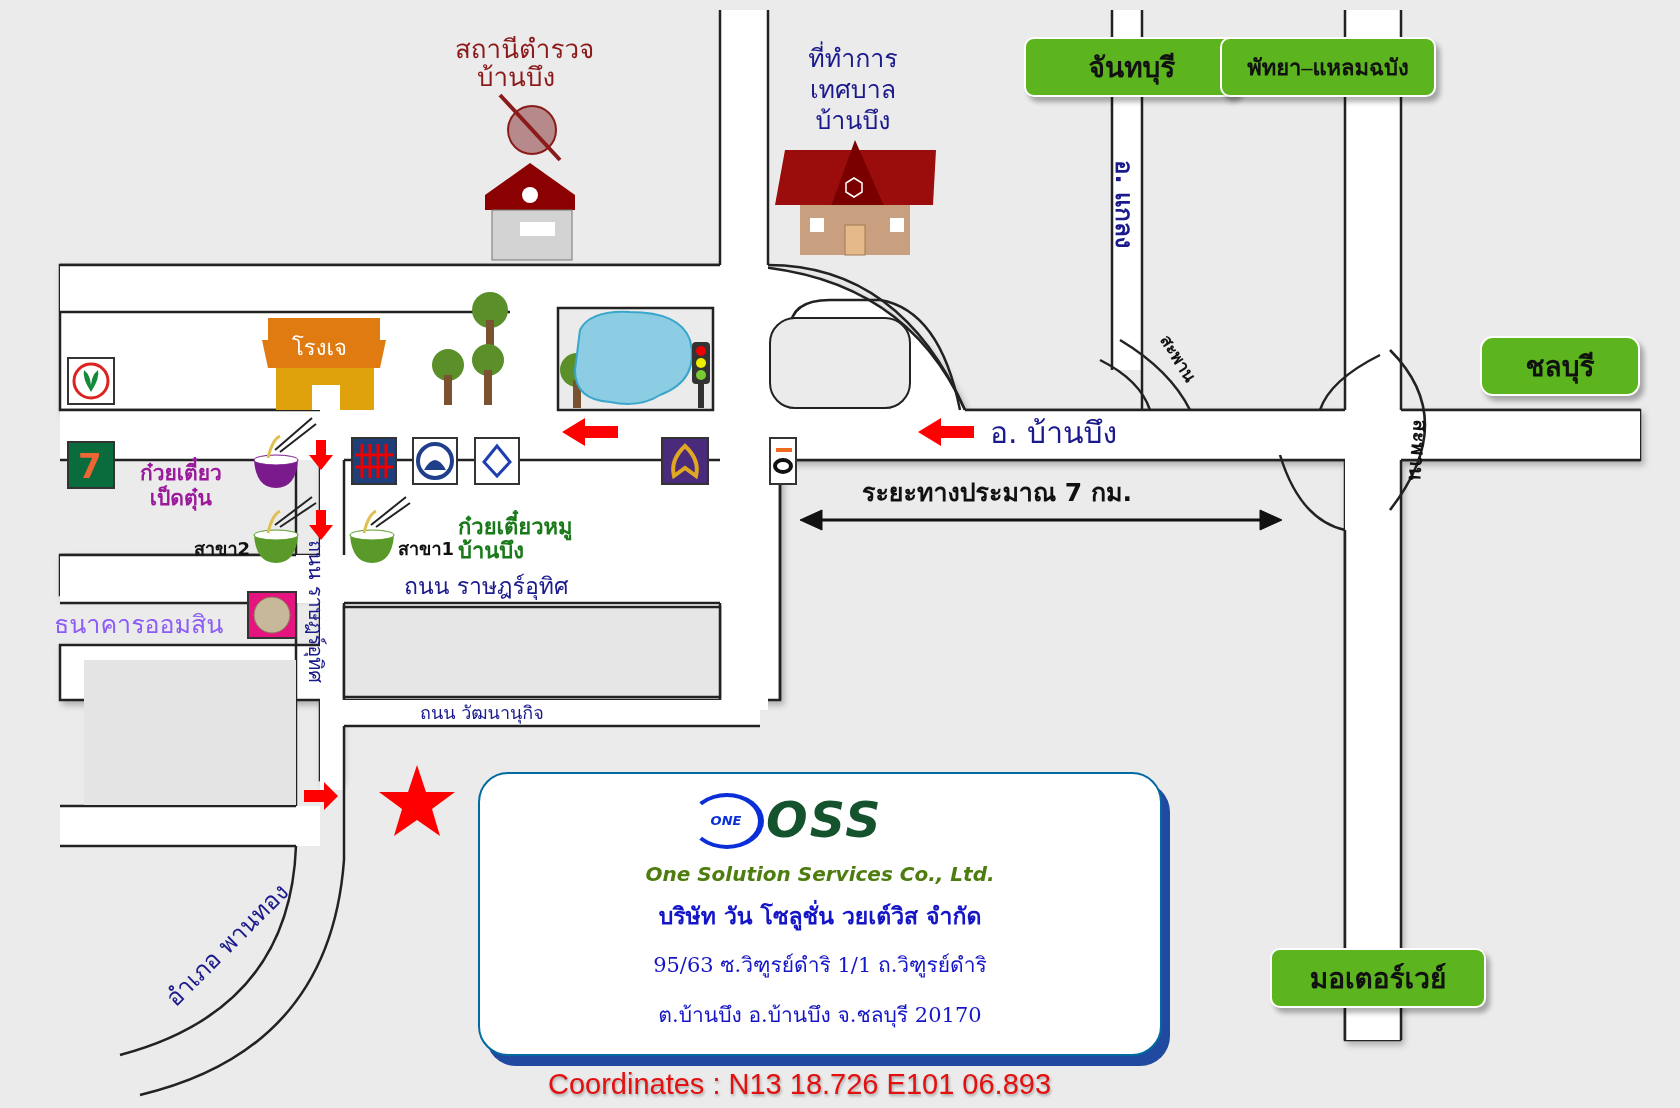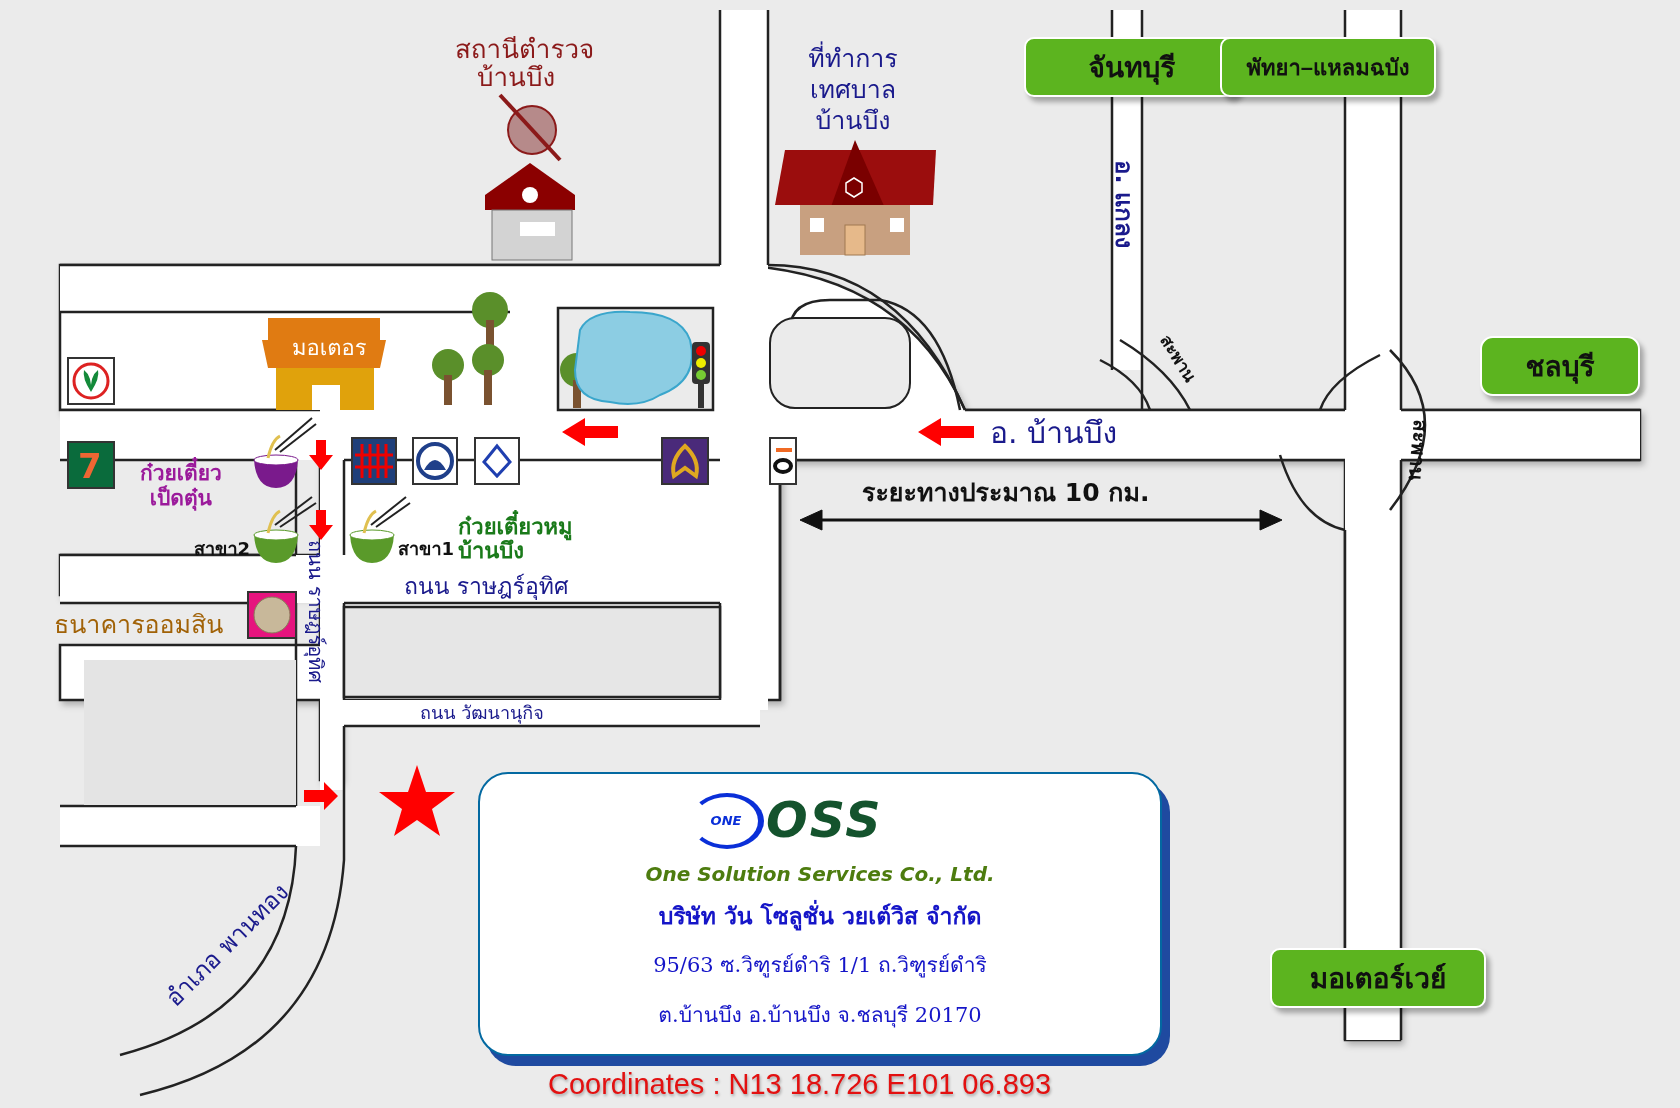--- a/index.html
+++ b/index.html
@@ -1,19 +1,19 @@
 <!DOCTYPE html>
 <html><head>
 <meta charset="utf-8">
 <style>
   html, body { margin:0; padding:0; }
   body { width:1680px; height:1108px; background:#ebebeb; position:relative; overflow:hidden; font-family:"DejaVu Sans", sans-serif; }
   #map { position:absolute; left:0; top:0; width:1680px; height:1108px; }
   .lbl { position:absolute; white-space:nowrap; line-height:1; }
-  .green-sign { position:absolute; background:#5cb41f; border:2px solid #fff; border-radius:10px; box-shadow:4px 5px 5px rgba(0,0,0,0.3); color:#111; font-weight:bold; font-size:28px; display:flex; align-items:center; justify-content:center; font-family:Liberation Sans, sans-serif; }
+  .green-sign { position:absolute; background:#5cb41f; border:2px solid #fff; border-radius:10px; box-shadow:4px 5px 5px rgba(0,0,0,0.3); color:#111; font-weight:bold; font-size:28px; display:flex; align-items:center; justify-content:center; font-family:Liberation Serif, serif; }
   .blue { color:#1a1a8c; }
   .info-card { position:absolute; left:478px; top:772px; width:680px; height:280px; background:#fff; border:2px solid #0369a1; border-radius:30px; box-shadow:8px 10px 0 #1f4aa0; }
   .oss-logo { position:absolute; left:210px; top:18px; display:flex; align-items:center; }
   .oss-one { width:64px; height:48px; border:4px solid #0a2fd8; border-radius:50%; border-left-color:transparent; border-right-width:6px; display:flex; align-items:center; justify-content:center; color:#0a2fd8; font-style:italic; font-weight:bold; font-size:13px; }
   .oss-text { color:#14532d; font-size:49px; font-weight:bold; font-style:italic; letter-spacing:2px; margin-left:2px; font-family:"DejaVu Sans", sans-serif; }
   .oss-sub { position:absolute; left:0; width:100%; top:88px; text-align:center; color:#4d7c0f; font-size:20px; font-style:italic; font-weight:bold; }
   .card-line { position:absolute; left:0; width:100%; text-align:center; color:#1515c8; font-family:"DejaVu Serif", serif; }
   .coords { position:absolute; left:548px; top:1068px; color:#e31010; font-size:29px; font-family:"Liberation Sans", sans-serif; text-shadow:1px 2px 3px rgba(0,0,0,0.3); }
 </style>
 </head>
@@ -229,39 +229,39 @@
   <div>ที่ทำการ</div>
   <div style="margin-top:6px;">เทศบาล</div>
   <div style="margin-top:6px;">บ้านบึง</div>
 </div>
 
 <div class="green-sign" style="left:1024px;top:37px;width:212px;height:56px;">จันทบุรี</div>
 <div class="green-sign" style="left:1220px;top:37px;width:212px;height:56px;font-size:22px;">พัทยา–แหลมฉบัง</div>
 <div class="green-sign" style="left:1480px;top:336px;width:156px;height:56px;border-radius:13px;">ชลบุรี</div>
 <div class="green-sign" style="left:1270px;top:948px;width:212px;height:56px;">มอเตอร์เวย์</div>
 
-<div class="lbl" style="left:292px;top:337px;color:#fff;font-size:22px;">มอเตอร</div>
+<div class="lbl" style="left:292px;top:337px;color:#fff;font-size:22px;">โรงเจ</div>
 
 <div class="lbl" style="left:140px;top:463px;color:#9b1a9b;font-size:21px;font-weight:bold;text-align:center;">
   <div>ก๋วยเตี๋ยว</div>
   <div style="margin-top:4px;">เป็ดตุ๋น</div>
 </div>
 <div class="lbl" style="left:194px;top:540px;font-size:18px;font-weight:bold;color:#111;">สาขา2</div>
 <div class="lbl" style="left:398px;top:540px;font-size:18px;font-weight:bold;color:#111;">สาขา1</div>
 <div class="lbl" style="left:458px;top:516px;color:#1a7a1a;font-size:22px;font-weight:bold;">
   <div>ก๋วยเตี๋ยวหมู</div>
   <div style="margin-top:2px;">บ้านบึง</div>
 </div>
-<div class="lbl" style="left:54px;top:612px;color:#a16207;font-size:25px;">ธนาคารออมสิน</div>
+<div class="lbl" style="left:54px;top:612px;color:#8b5cf6;font-size:25px;">ธนาคารออมสิน</div>
 
 <div class="lbl blue" style="left:1112px;top:160px;font-size:24px;font-weight:bold;writing-mode:vertical-rl;">อ. แกลง</div>
 <div class="lbl" style="left:1152px;top:350px;font-size:17px;font-weight:bold;color:#111;transform:rotate(58deg);">สะพาน</div>
 <div class="lbl" style="left:1388px;top:440px;font-size:20px;font-weight:bold;color:#111;transform:rotate(95deg);">สะพาน</div>
 <div class="lbl blue" style="left:990px;top:418px;font-size:30px;">อ. บ้านบึง</div>
-<div class="lbl" style="left:862px;top:480px;font-size:25px;font-weight:bold;color:#111;">ระยะทางประมาณ 10 กม.</div>
+<div class="lbl" style="left:862px;top:480px;font-size:25px;font-weight:bold;color:#111;">ระยะทางประมาณ 7 กม.</div>
 <div class="lbl blue" style="left:404px;top:575px;font-size:23px;">ถนน ราษฎร์อุทิศ</div>
 <div class="lbl blue" style="left:420px;top:704px;font-size:18px;">ถนน วัฒนานุกิจ</div>
 <div class="lbl blue" style="left:306px;top:540px;font-size:20px;writing-mode:vertical-rl;">ถนน ราษฎร์อุทิศ</div>
 <div class="lbl blue" style="left:170px;top:990px;font-size:24px;transform:rotate(-45deg);transform-origin:left center;">อำเภอ พานทอง</div>
 
 <div class="info-card">
   <div class="oss-logo">
     <div class="oss-one">
         <span>ONE</span>
       </div>

